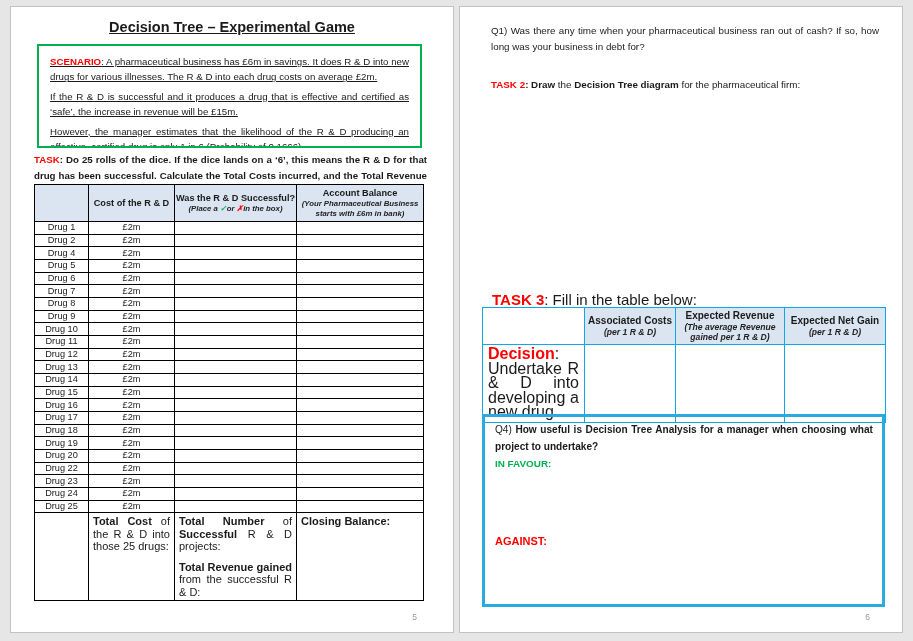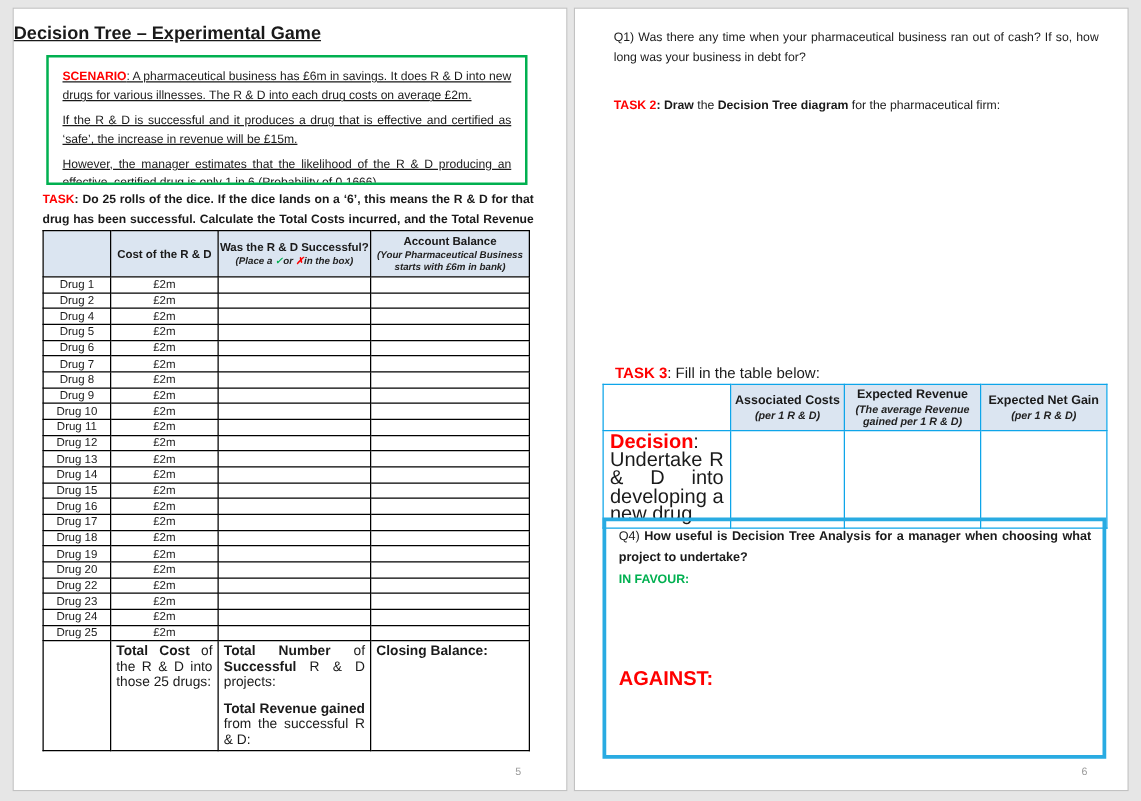--- a/index.html
+++ b/index.html
@@ -19,21 +19,21 @@
   .red{color:#ff0000;}
   .green{color:#00b050;}
   .bold{font-weight:bold;}
   .italic{font-style:italic;}
   .bolditalic{font-style:italic;font-weight:bold;}
   .ctr{text-align:center;}
   .just{text-align:justify;}
 
   
   .doc-title{
-    position:absolute;top:12px;left:0;right:0;text-align:left;
+    position:absolute;top:12px;left:0;right:0;text-align:center;
     font-size:14.5px;font-weight:bold;
   }
   .doc-title span{text-decoration:underline;}
   .scenario-box{
     position:absolute;top:37px;left:26px;width:385px;height:104px;
     box-sizing:border-box;border:2.5px solid #00b050;
     padding:4px 7px;overflow:hidden;
     font-size:9.7px;line-height:15.4px;text-align:justify;
   }
   .scenario-box p{margin:4px;text-decoration:underline;}
@@ -68,21 +68,21 @@
   }
   .task2{
     position:absolute;top:72px;left:31px;width:392px;
     font-size:9.8px;
   }
   .drawing-area{
     position:absolute;top:96px;left:22px;width:403px;height:180px;
   }
   .task3{
     position:absolute;top:284px;left:32px;width:390px;
-    font-size:12px;
+    font-size:15px;
   }
   .calc-table{
     position:absolute;top:300px;left:22px;
     border-collapse:collapse;table-layout:fixed;font-size:9.8px;
   }
   .calc-table th,.calc-table td{
     border:1px solid #0ea5e9;padding:0;overflow:hidden;
   }
   .calc-table thead th{height:36px;vertical-align:middle;}
   .calc-table thead th.shaded{background:#dbe5f1;}
@@ -95,21 +95,21 @@
   .q4-box{
     position:absolute;top:407px;left:22px;width:403px;height:193px;
     box-sizing:border-box;border:3px solid #29abe2;
   }
   .q4-text{
     position:absolute;top:5px;left:10px;right:9px;
     font-size:10.1px;line-height:16.5px;text-align:justify;
   }
   .q4-text .q{font-weight:bold;}
   .in-favour{position:absolute;top:41px;left:10px;font-size:9.9px;font-weight:bold;color:#00b050;}
-  .against{position:absolute;top:118px;left:10px;font-size:16px;font-weight:bold;color:#ff0000;}
+  .against{position:absolute;top:118px;left:10px;font-size:11px;font-weight:bold;color:#ff0000;}
   .answer-space{position:absolute;left:10px;right:10px;}
   .answer-space.fav{top:58px;height:55px;}
   .answer-space.agn{top:135px;height:50px;}
 </style>
 </head>
 <body>
 
 <div class="page" id="page-left">
 
   <div class="doc-title">

